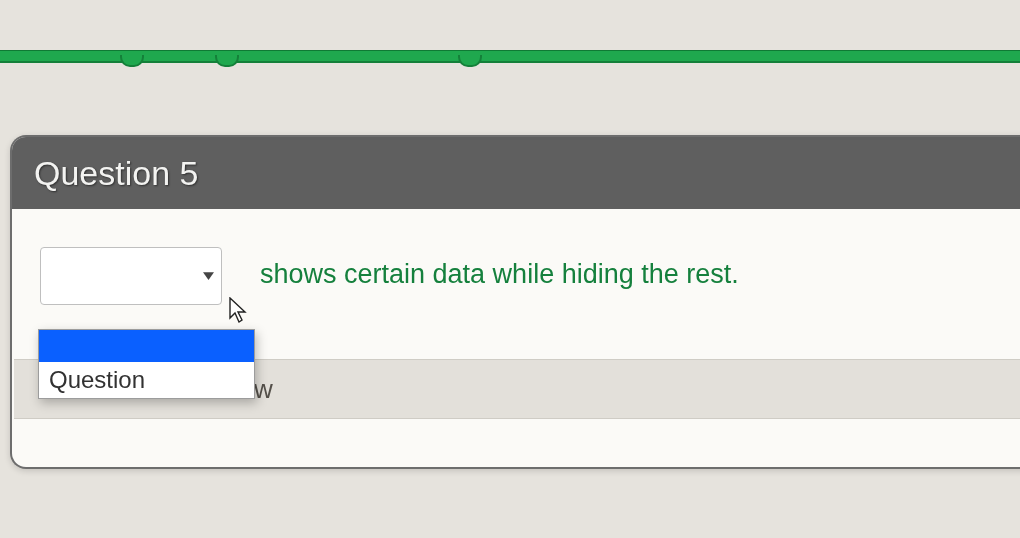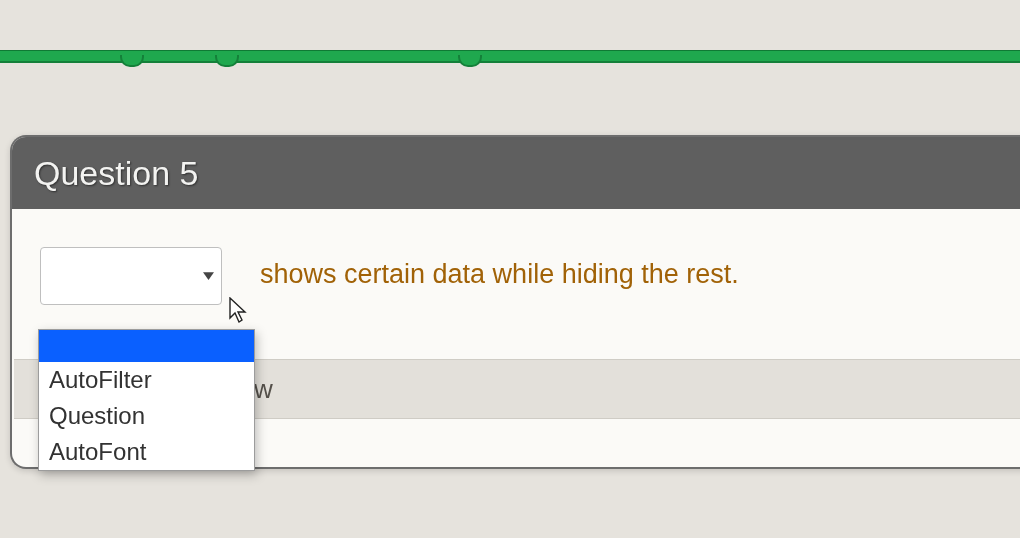--- a/index.html
+++ b/index.html
@@ -23,21 +23,21 @@
     color:#f3f3f1;font-size:34px;font-weight:500;
     text-shadow:1px 1px 2px rgba(0,0,0,.5);}
   .card-body{position:relative;height:258px;}
 
   .select-box{position:absolute;left:28px;top:38px;width:180px;height:56px;
     background:#fff;border:1px solid #bfbfbf;border-radius:4px;}
   .select-toggle{position:absolute;right:0;top:0;bottom:0;width:26px;
     display:flex;align-items:center;justify-content:center;cursor:pointer;}
   .select-toggle svg{width:11px;height:11px;fill:#454545;}
 
-  .sentence{position:absolute;left:248px;top:50px;font-size:27px;color:#a16207;}
+  .sentence{position:absolute;left:248px;top:50px;font-size:27px;color:#15803d;}
 
   .answer-strip{position:absolute;left:2px;right:0;top:150px;height:58px;
     background:#e3e0da;border-top:1px solid #cfccc5;border-bottom:1px solid #cfccc5;
     display:flex;align-items:center;padding-left:240px;
     font-size:26px;color:#54504a;}
 
   .dropdown{position:absolute;left:26px;top:120px;width:215px;
     background:#fff;border:1px solid #9c9c9c;box-shadow:2px 4px 10px rgba(0,0,0,.25);
     z-index:5;font-size:24px;color:#323232;font-family:"Helvetica Neue",Arial,sans-serif;}
   .dropdown .blank{height:32px;background:#0a60ff;}
@@ -72,23 +72,21 @@
     </div>
 
     <div class="sentence">shows certain data while hiding the rest.</div>
 
     <div class="answer-strip">
       <span>w</span>
     </div>
 
     <div class="dropdown">
       <div class="blank"></div>
-      <div class="opt">AutoFilter</div>
       <div class="opt">Question</div>
-      <div class="opt">AutoFont</div>
     </div>
 
     <div class="cursor">
       <svg viewBox="0 0 20 28">
         <polygon points="1,1 1,21 6,16 10,25 13,23 9,15 16,15" fill="#fff" stroke="#222" stroke-width="1.4"></polygon>
       </svg>
     </div>
 
   </div>
 </div>

